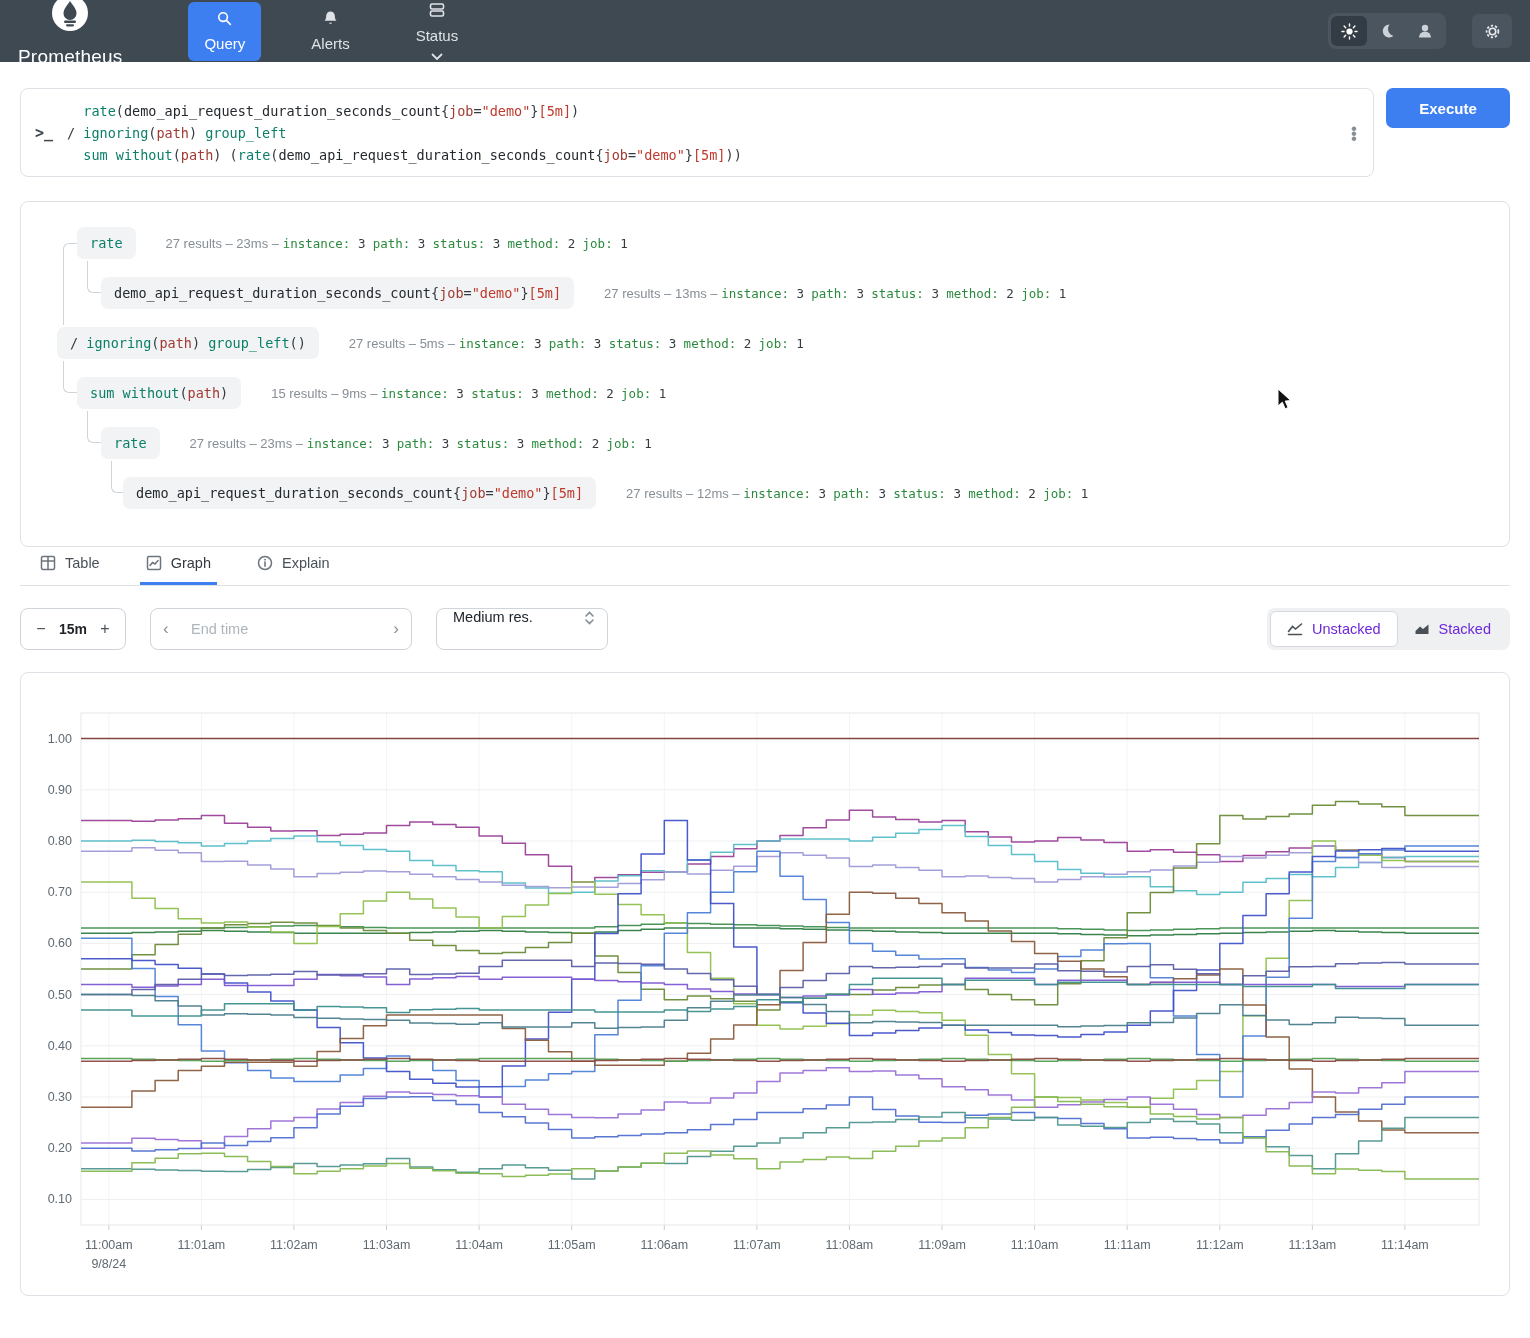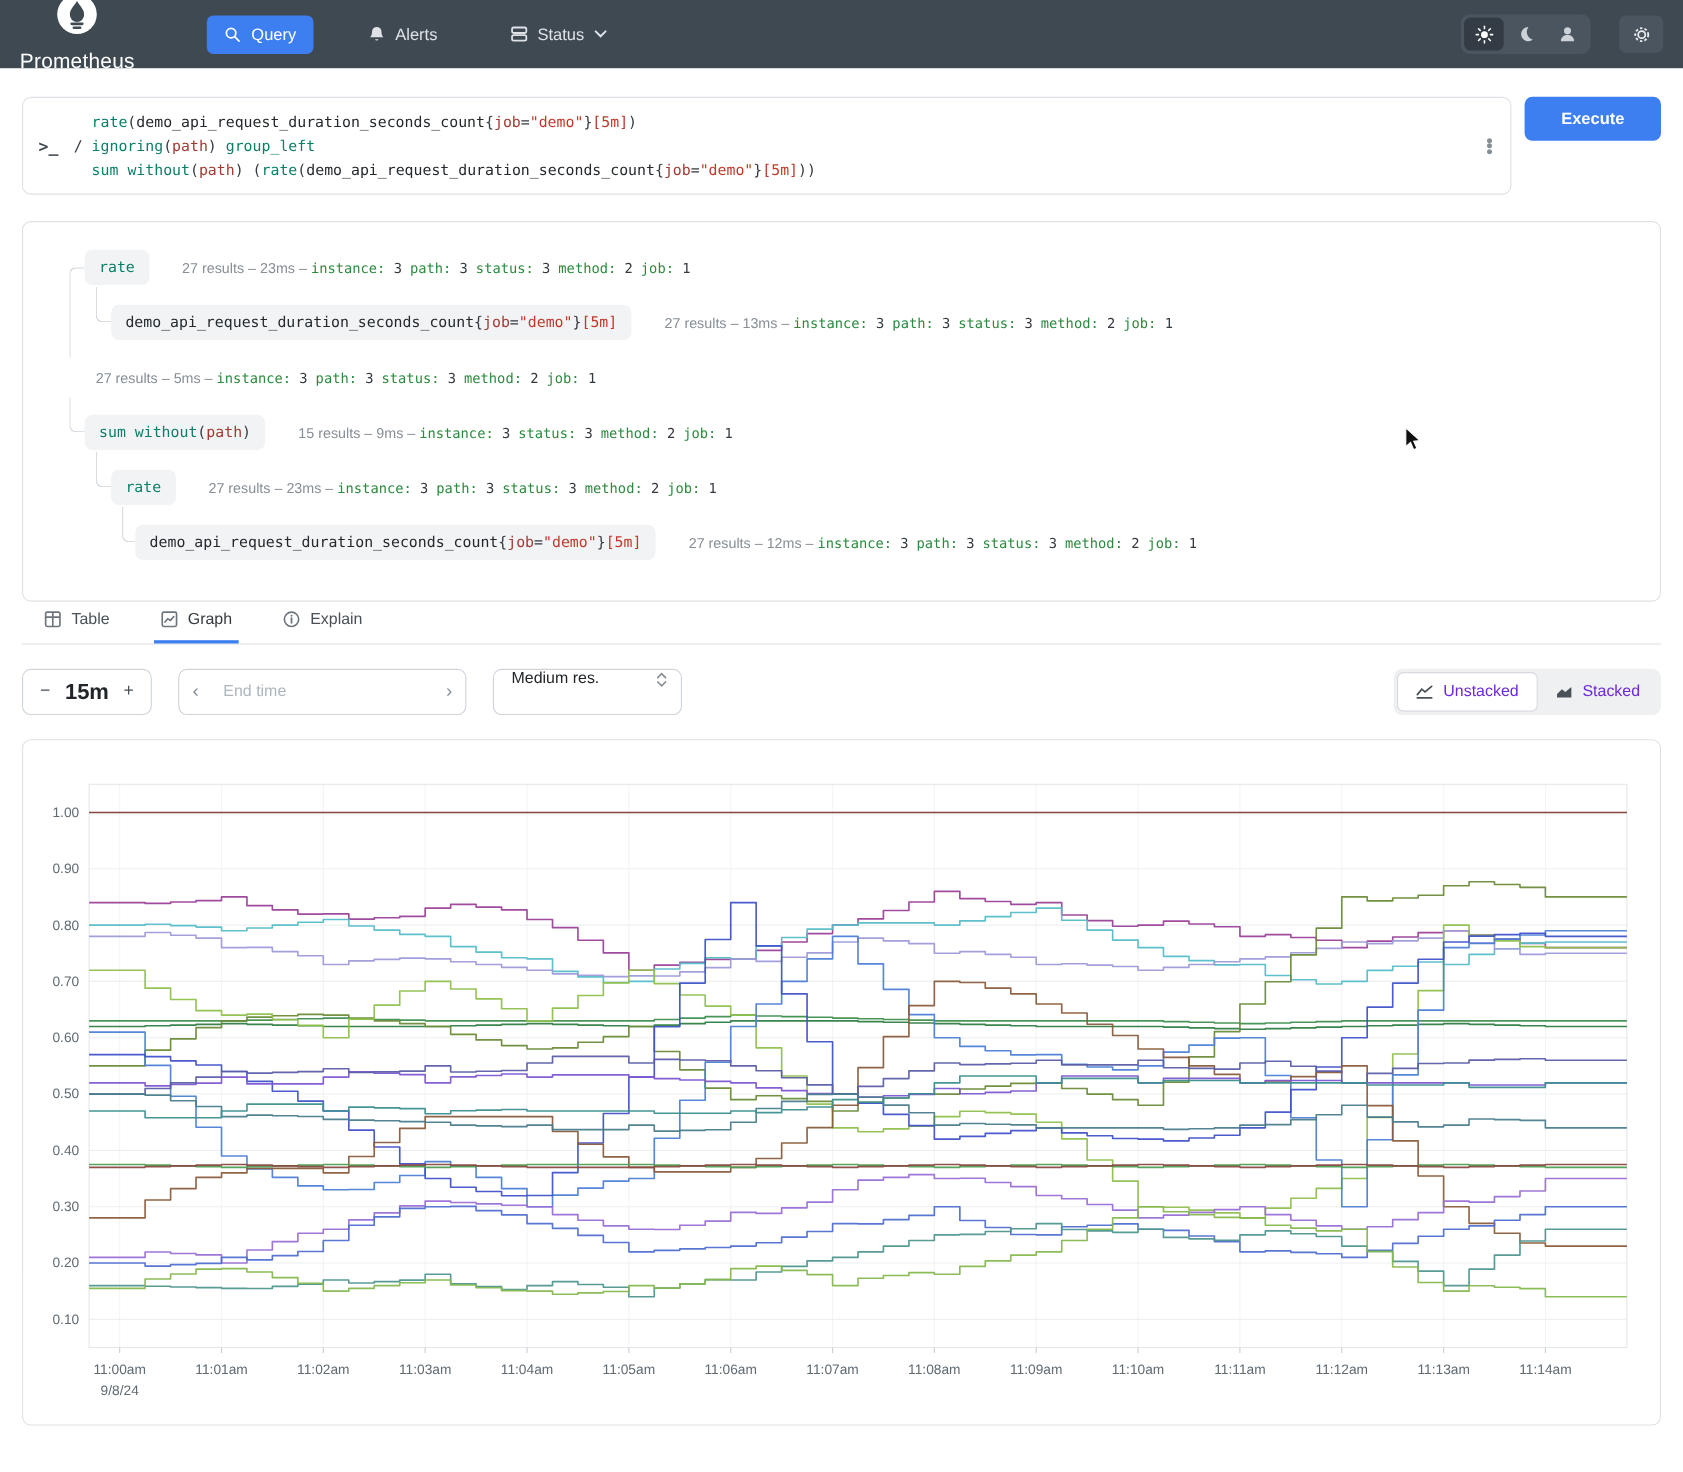--- a/index.html
+++ b/index.html
@@ -6,21 +6,21 @@
   html,body { width:1530px; height:1338px; background:#fff; overflow:hidden;
     font-family:"Liberation Sans", sans-serif; color:#343a40; position:relative; }
 
   
   .navbar { height:62px; background:#3f4952; display:flex; align-items:center;
     padding:0 18px; gap:8px; }
   .brand-wrap { display:flex; align-items:center; gap:14px; margin-right:58px;flex-direction:column; }
   .logo { width:38px; height:38px; }
   .brand { color:#fff; font-size:19px; letter-spacing:.2px; }
   .nav-item { display:flex; align-items:center; gap:9px; color:#dfe3e7;
-    font-size:15px; padding:9px 16px; border-radius:6px; margin-right:26px; cursor:pointer; }
+    font-size:15px; padding:9px 16px; border-radius:6px; margin-right:26px; cursor:pointer;flex-direction:column; }
   .nav-item.active { background:#3d7ff0; color:#fff; }
   .nav-item svg { display:block; }
   .nav-right { margin-left:auto; display:flex; align-items:center; gap:26px; }
   .theme-group { background:#4b555f; border-radius:8px; padding:3px; display:flex; gap:2px; }
   .theme-btn { width:36px; height:30px; border-radius:6px; display:flex;
     align-items:center; justify-content:center; cursor:pointer; }
   .theme-btn.active { background:#333c44; }
   .gear-btn { width:40px; height:34px; background:#4b555f; border-radius:6px;
     display:flex; align-items:center; justify-content:center; cursor:pointer; }
 
@@ -62,21 +62,21 @@
   .tabs { display:flex; border-bottom:1px solid #dee2e6; padding-left:14px; }
   .tab { display:flex; align-items:center; gap:9px; font-size:14.5px; color:#495057;
     padding:8px 6px 11px 6px; margin-right:34px; cursor:pointer; border-bottom:3px solid transparent; }
   .tab.active { border-bottom-color:#3d7ff0; color:#343a40; }
 
   
   .controls { margin-top:22px; display:flex; align-items:center; }
   .range-box { display:flex; align-items:center; border:1px solid #ced4da; border-radius:8px;
     height:42px; padding:0 6px; }
   .range-btn { width:28px; text-align:center; color:#495057; font-size:16px; cursor:pointer; }
-  .range-val { font-size:20px; color:#212529; font-weight:bold; padding:0 4px; }
+  .range-val { font-size:14px; color:#212529; font-weight:bold; padding:0 4px; }
   .endtime-box { display:flex; align-items:center; border:1px solid #ced4da; border-radius:8px;
     height:42px; width:262px; margin-left:24px; padding:0 12px; }
   .et-arrow { color:#868e96; font-size:17px; cursor:pointer; width:18px; }
   .et-placeholder { flex:1; color:#adb5bd; font-size:14.5px; padding-left:10px; }
   .res-box { display:flex; align-items:flex-start; border:1px solid #ced4da; border-radius:8px;
     height:42px; width:172px; margin-left:24px; padding:0 12px 0 16px; cursor:pointer; }
   .res-val { flex:1; font-size:14.5px; color:#212529; }
   .stack-group { margin-left:auto; background:#eef0f2; border-radius:8px; padding:3px;
     display:flex; height:42px; }
   .stack-btn { display:flex; align-items:center; gap:9px; font-size:14.5px; color:#6d28d9;
@@ -194,20 +194,21 @@
     <div id="tree-rows">
         <div class="tree-row" style="padding-left:38px">
           <span class="chip"><span class="fn">rate</span></span>
           <span class="stats"><span>27 results</span><span> – </span><span>23ms</span><span> – </span><span class="lname">instance:</span><span class="lcount"> 3</span>  <span class="lname">path:</span><span class="lcount"> 3</span>  <span class="lname">status:</span><span class="lcount"> 3</span>  <span class="lname">method:</span><span class="lcount"> 2</span>  <span class="lname">job:</span><span class="lcount"> 1</span></span>
         </div>
         <div class="tree-row" style="padding-left:62px">
           <span class="chip"><span class="met">demo_api_request_duration_seconds_count</span><span class="pun">{</span><span class="lbl">job</span><span class="pun">=</span><span class="str">"demo"</span><span class="pun">}</span><span class="dur">[5m]</span></span>
           <span class="stats"><span>27 results</span><span> – </span><span>13ms</span><span> – </span><span class="lname">instance:</span><span class="lcount"> 3</span>  <span class="lname">path:</span><span class="lcount"> 3</span>  <span class="lname">status:</span><span class="lcount"> 3</span>  <span class="lname">method:</span><span class="lcount"> 2</span>  <span class="lname">job:</span><span class="lcount"> 1</span></span>
         </div>
         <div class="tree-row" style="padding-left:18px">
+          <span class="chip"><span class="op">/ </span><span class="fn">ignoring</span><span class="pun">(</span><span class="lbl">path</span><span class="pun">)</span><span class="pun"> </span><span class="fn">group_left</span><span class="pun">()</span></span>
           <span class="stats"><span>27 results</span><span> – </span><span>5ms</span><span> – </span><span class="lname">instance:</span><span class="lcount"> 3</span>  <span class="lname">path:</span><span class="lcount"> 3</span>  <span class="lname">status:</span><span class="lcount"> 3</span>  <span class="lname">method:</span><span class="lcount"> 2</span>  <span class="lname">job:</span><span class="lcount"> 1</span></span>
         </div>
         <div class="tree-row" style="padding-left:38px">
           <span class="chip"><span class="fn">sum </span><span class="fn">without</span><span class="pun">(</span><span class="lbl">path</span><span class="pun">)</span></span>
           <span class="stats"><span>15 results</span><span> – </span><span>9ms</span><span> – </span><span class="lname">instance:</span><span class="lcount"> 3</span>  <span class="lname">status:</span><span class="lcount"> 3</span>  <span class="lname">method:</span><span class="lcount"> 2</span>  <span class="lname">job:</span><span class="lcount"> 1</span></span>
         </div>
         <div class="tree-row" style="padding-left:62px">
           <span class="chip"><span class="fn">rate</span></span>
           <span class="stats"><span>27 results</span><span> – </span><span>23ms</span><span> – </span><span class="lname">instance:</span><span class="lcount"> 3</span>  <span class="lname">path:</span><span class="lcount"> 3</span>  <span class="lname">status:</span><span class="lcount"> 3</span>  <span class="lname">method:</span><span class="lcount"> 2</span>  <span class="lname">job:</span><span class="lcount"> 1</span></span>
         </div>

